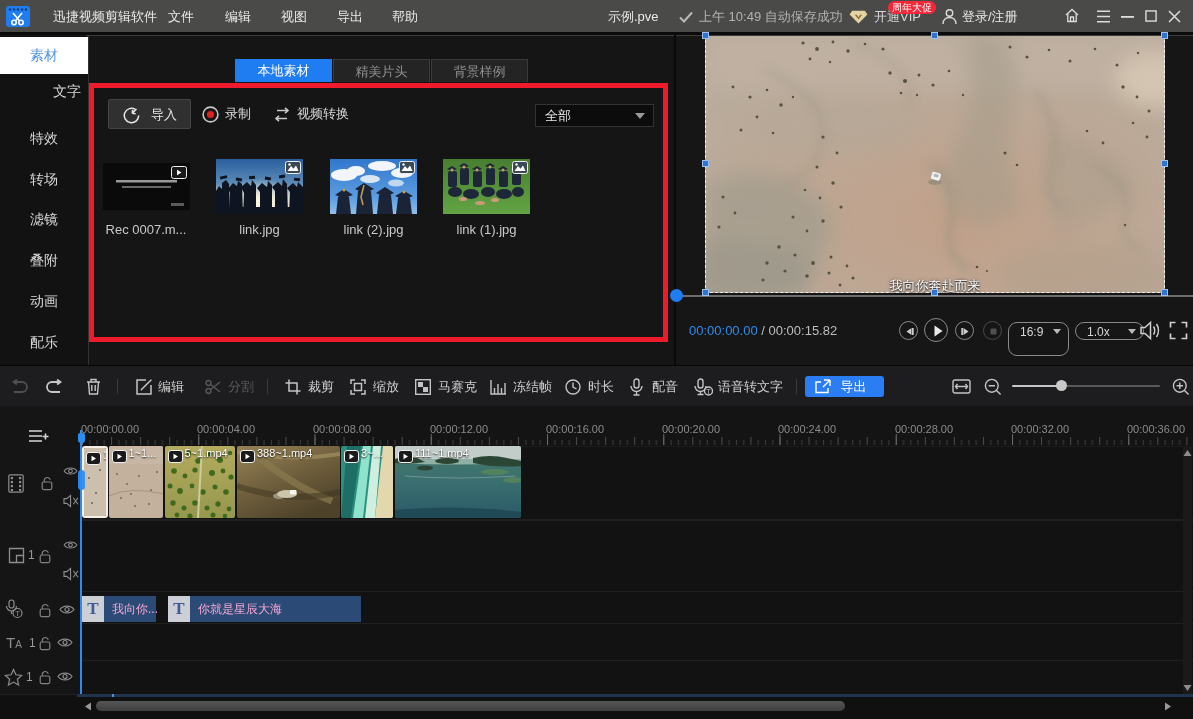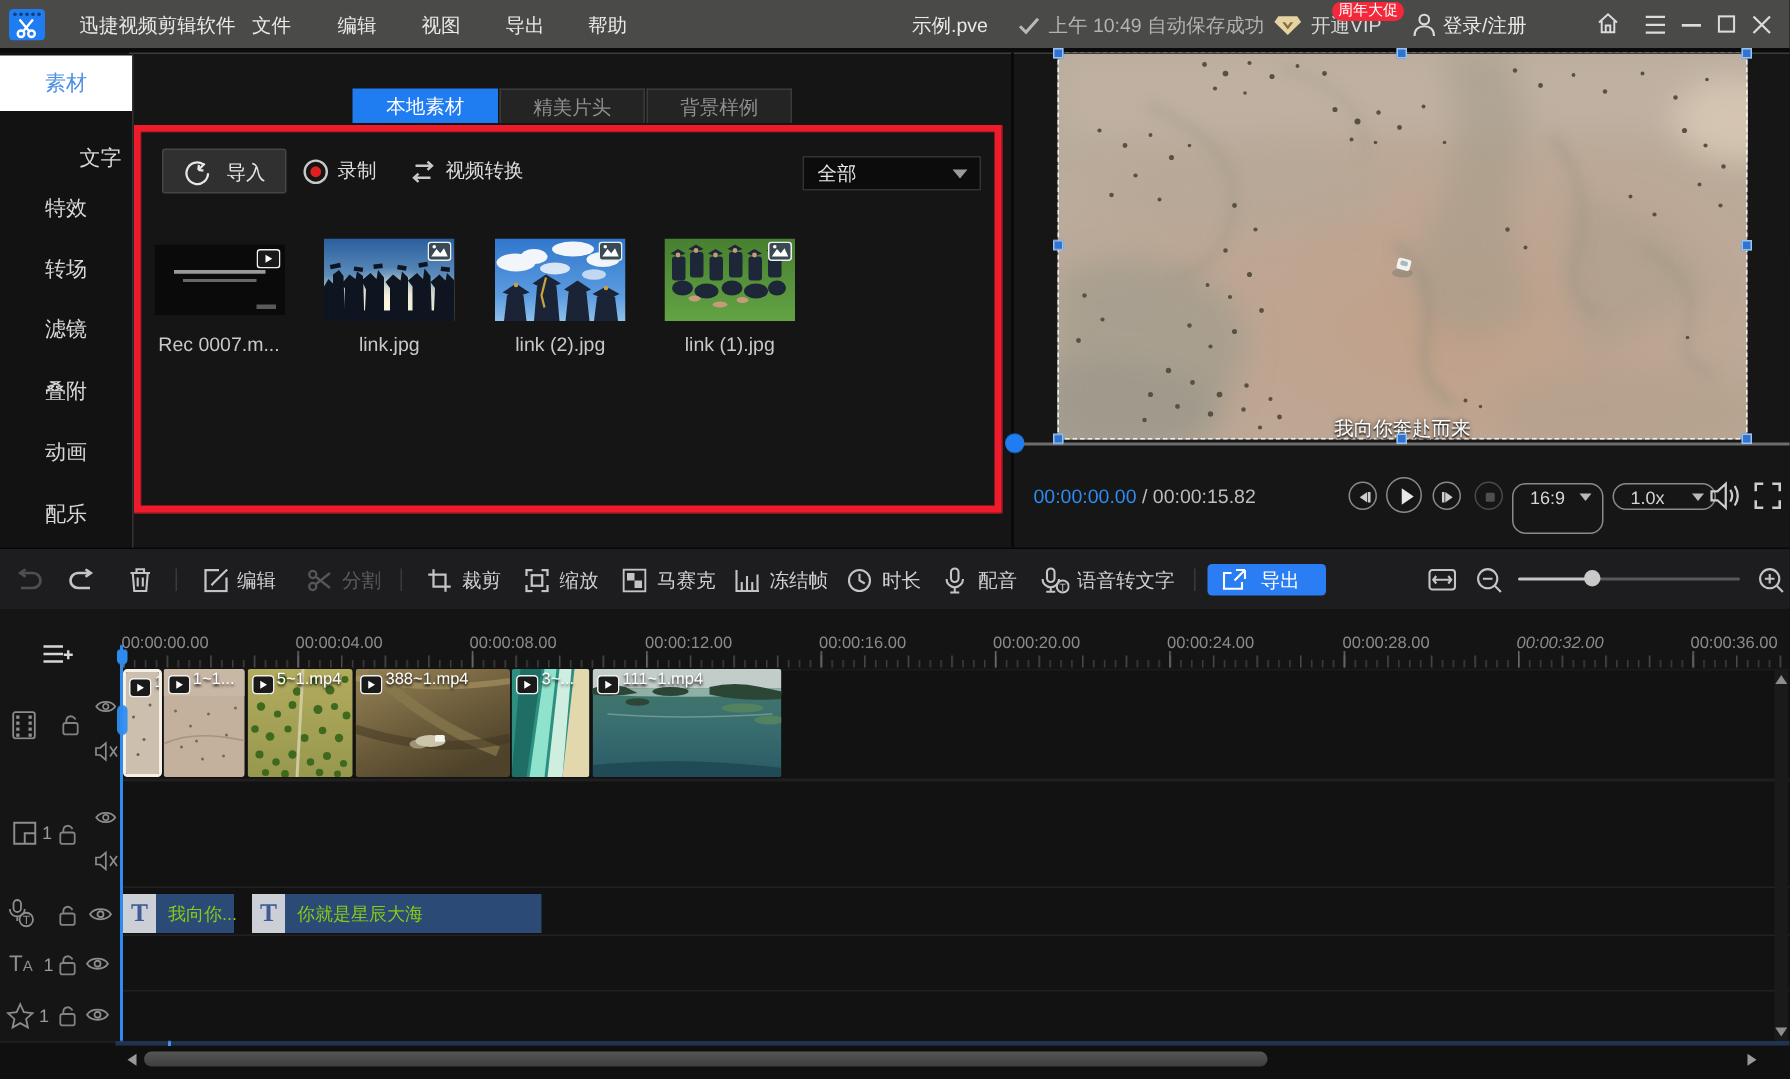--- a/index.html
+++ b/index.html
@@ -55,21 +55,21 @@
 
 #timeline { position:absolute; left:0; top:406px; width:1193px; height:313px; background:#121212; }
 #tl-head { position:absolute; left:0; top:0; width:81px; height:288px; background:#151515; }
 .rlabel { position:absolute; top:17px; color:#8b8b8b; font-size:11px; }
 .track-sep { position:absolute; left:0; width:1193px; height:1px; background:#202020; }
 #playhead { position:absolute; left:80px; top:24px; width:2px; height:264px; background:#2d8cf0; z-index:40; }
 .clip { position:absolute; overflow:hidden; border-radius:2px; }
 .cliplabel { position:absolute; left:3px; top:1px; color:#fff; font-size:11px; text-shadow:0 1px 2px #000; white-space:nowrap; }
 .tclip { position:absolute; background:#2b4a76; }
 .ticon { position:absolute; left:0; top:0; width:22px; height:100%; background:#ccd0d6; color:#3e5b97; text-align:center; font-family:"Liberation Serif",serif; font-weight:bold; }
-.tname { position:absolute; left:30px; color:#84cc16; font-size:12px; white-space:nowrap; }
+.tname { position:absolute; left:30px; color:#f9a8d4; font-size:12px; white-space:nowrap; }
 #hscroll { position:absolute; left:96px; top:295px; width:749px; height:10px; background:linear-gradient(#565656,#3e3e3e); border-radius:5px; }
 #vscroll { position:absolute; right:1px; top:41px; width:9px; height:247px; background:#1a1a1a; }
 </style>
 </head>
 <body>
 <div id="app">
   <div class="abs" style="left:0;top:32px;width:1193px;height:3px;background:#0b0b0b;z-index:2;"></div>
   <div class="abs" style="left:86px;top:35px;width:1107px;height:1px;background:#3c3c3c;z-index:3;"></div>
   <div class="abs" style="left:88px;top:35px;width:1px;height:330px;background:#333;z-index:3;"></div>
   <div class="abs" style="left:674px;top:35px;width:2px;height:330px;background:#090909;z-index:3;"></div>
@@ -122,21 +122,21 @@
     <svg class="abs" style="left:1145px;top:10px;" width="12" height="12" viewBox="0 0 13 13" fill="none" stroke="#dcdcdc" stroke-width="1.5">
         <rect x="1" y="1" width="11" height="11"></rect>
       </svg>
     <svg class="abs" style="left:1168px;top:10px;" width="13" height="13" viewBox="0 0 13 13" stroke="#dcdcdc" stroke-width="1.5">
         <path d="M1 1 L12 12 M12 1 L1 12"></path>
       </svg>
   </div>
 
   <div id="sidebar">
     <div class="side-item side-sel" style="top:4px;height:37px;line-height:37px;">素材</div>
-    <div class="side-item" style="top:54px;padding-left:46px;">文字</div>
+    <div class="side-item" style="top:40px;padding-left:46px;">文字</div>
     <div class="side-item" style="top:87px;">特效</div>
     <div class="side-item" style="top:128px;">转场</div>
     <div class="side-item" style="top:168px;">滤镜</div>
     <div class="side-item" style="top:209px;">叠附</div>
     <div class="side-item" style="top:250px;">动画</div>
     <div class="side-item" style="top:291px;">配乐</div>
   </div>
 
   <div id="centerpanel">
     <div class="tab tab-on" style="left:147px;">本地素材</div>
@@ -573,21 +573,21 @@
       <rect width="1112" height="40" fill="url(#bigticks)"></rect>
     </svg>
     <div class="rlabel" style="left:81px;">00:00:00.00</div>
     <div class="rlabel" style="left:197px;">00:00:04.00</div>
     <div class="rlabel" style="left:313px;">00:00:08.00</div>
     <div class="rlabel" style="left:430px;">00:00:12.00</div>
     <div class="rlabel" style="left:546px;">00:00:16.00</div>
     <div class="rlabel" style="left:662px;">00:00:20.00</div>
     <div class="rlabel" style="left:778px;">00:00:24.00</div>
     <div class="rlabel" style="left:895px;">00:00:28.00</div>
-    <div class="rlabel" style="left:1011px;font-style:italic;">00:00:32.00</div>
+    <div class="rlabel" style="left:1011px;">00:00:32.00</div>
     <div class="rlabel" style="left:1127px;">00:00:36.00</div>
 
     <div class="track-sep" style="top:40px;background:#1b1b1b;"></div>
     <div class="track-sep" style="top:113px;height:2px;background:#1f1f1f;"></div>
     <div class="track-sep" style="top:185px;"></div>
     <div class="track-sep" style="top:217px;"></div>
     <div class="track-sep" style="top:254px;"></div>
     <div class="track-sep" style="top:288px;"></div>
 
     <div id="tl-head">

